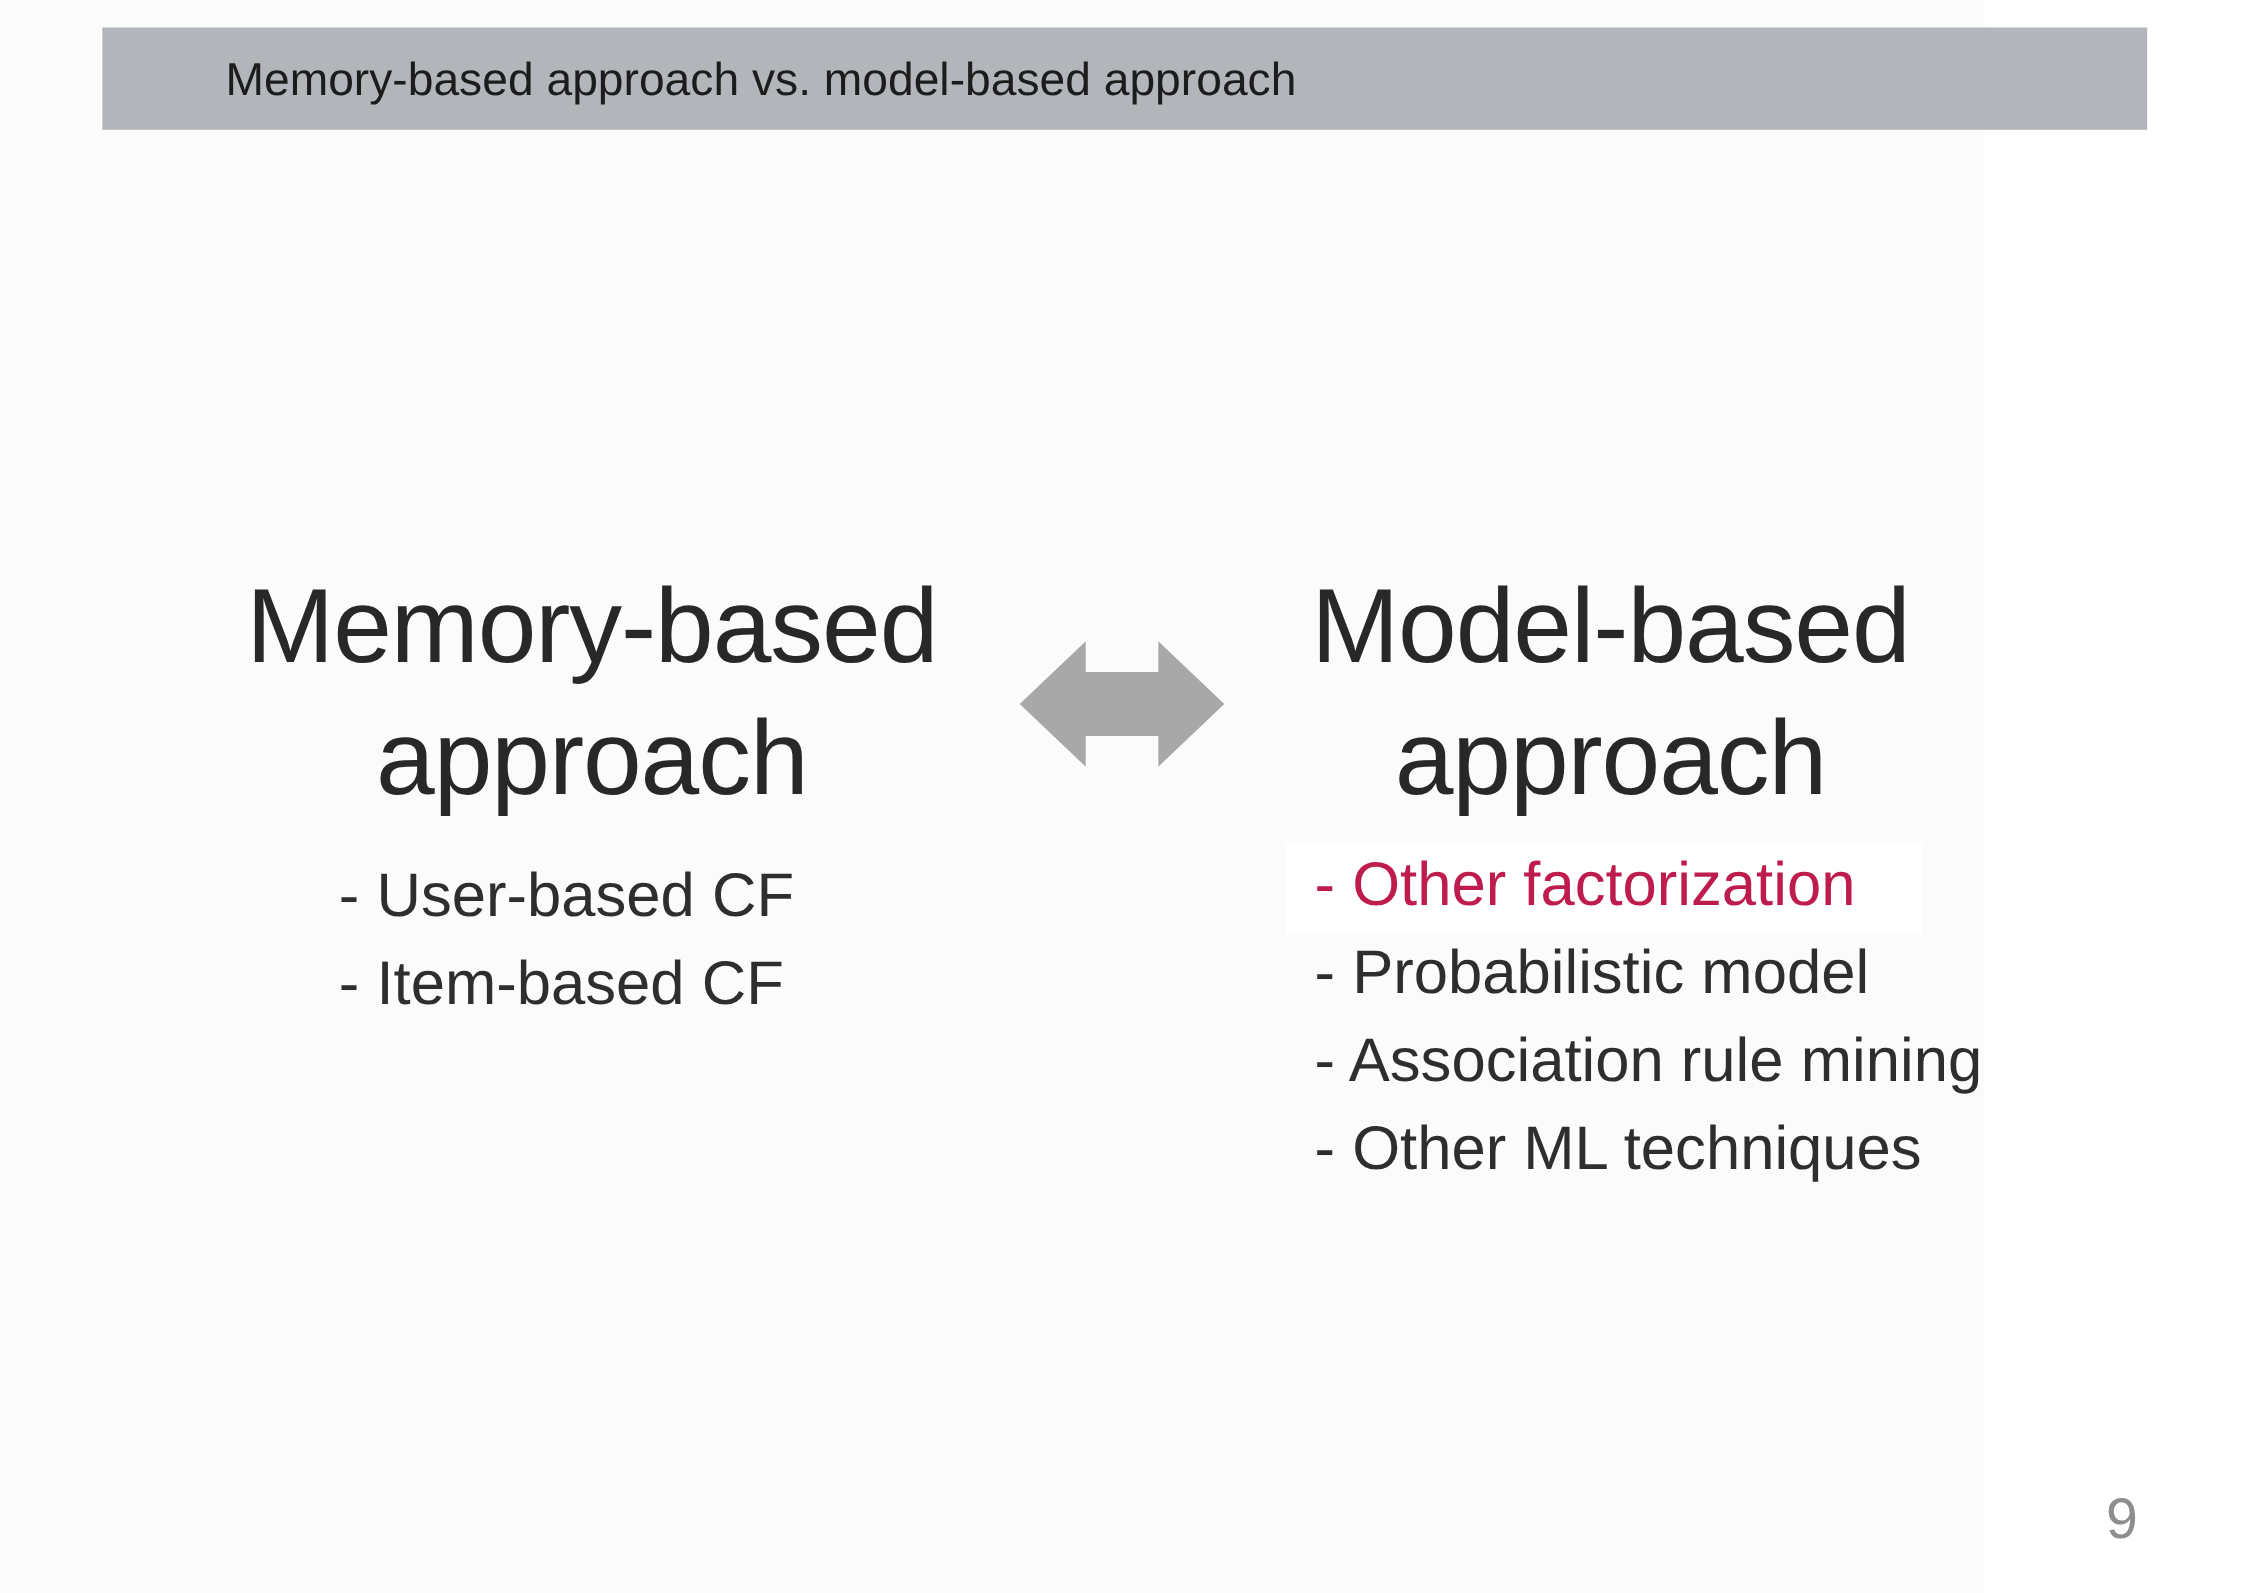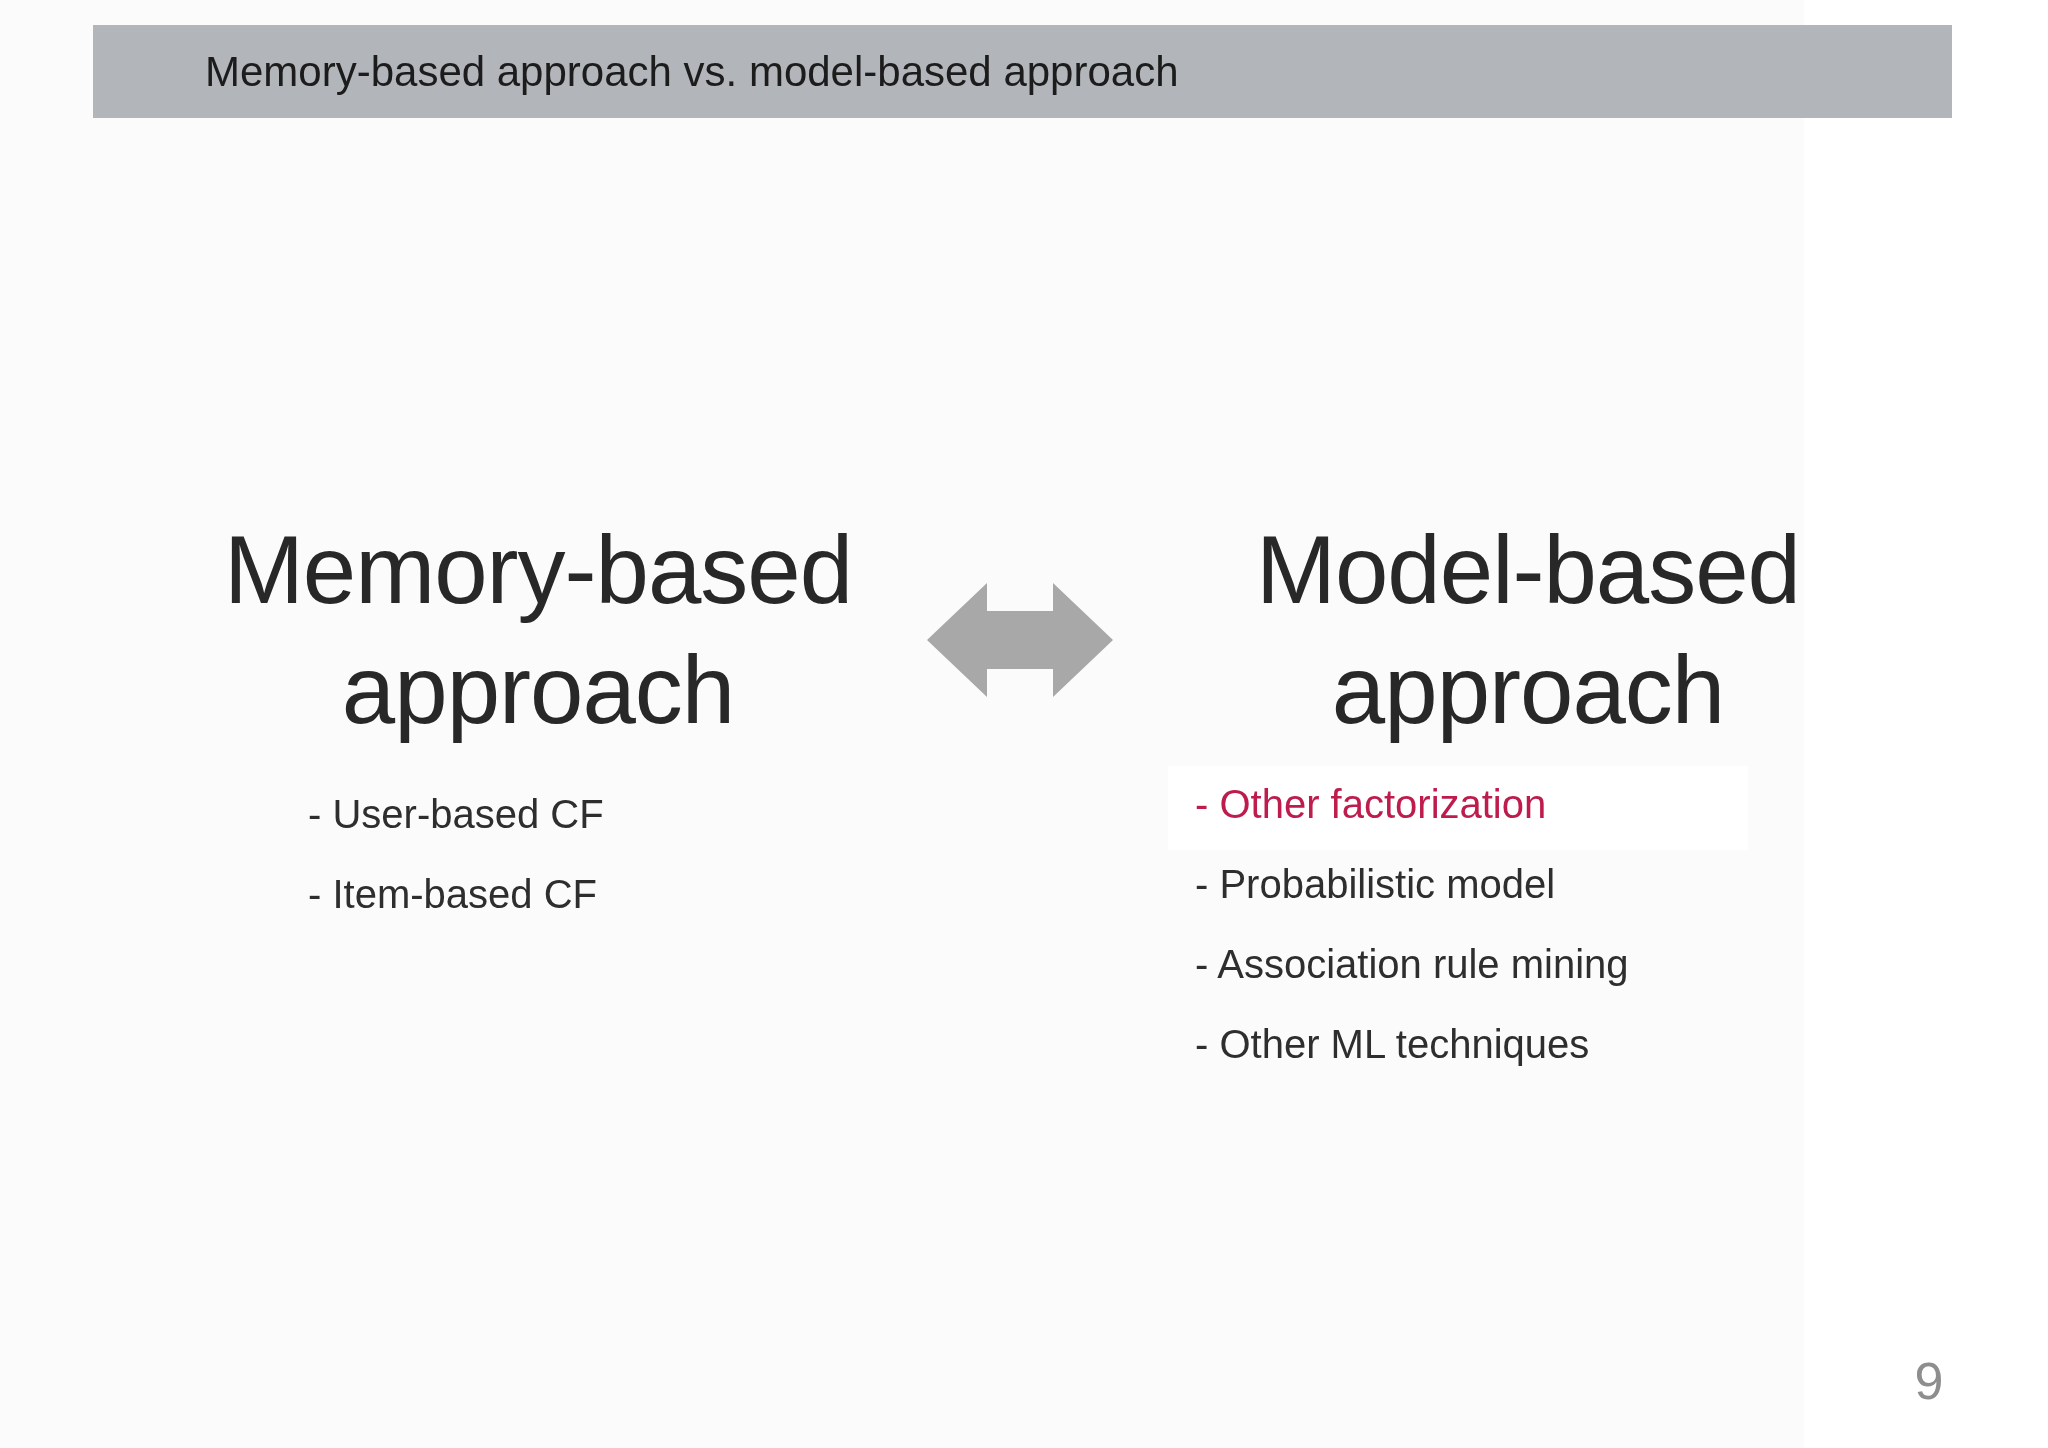--- a/index.html
+++ b/index.html
@@ -39,31 +39,31 @@
     position: absolute;
     width: 760px;
     text-align: center;
     font-size: 96px;
     font-weight: normal;
     line-height: 120px;
     color: #282828;
     letter-spacing: -1px;
   }
   .heading-left  { left: 158px;  top: 510px; }
-  .heading-right { left: 1148px; top: 510px; }
+  .heading-right { left: 1084px; top: 510px; }
   .arrow-wrap {
     position: absolute;
     left: 927px;
     top: 583px;
     width: 186px;
     height: 114px;
   }
   .bullets {
     position: absolute;
-    font-size: 40px;
+    font-size: 56px;
     line-height: 80px;
     color: #2e2e2e;
     white-space: nowrap;
   }
   .bullets-left  { left: 308px;  top: 774px; }
   .bullets-right { left: 1195px; top: 764px; }
   .bullet-item.accent { color: #bd1c4d; }
   .highlight-band {
     position: absolute;
     left: 1168px;

